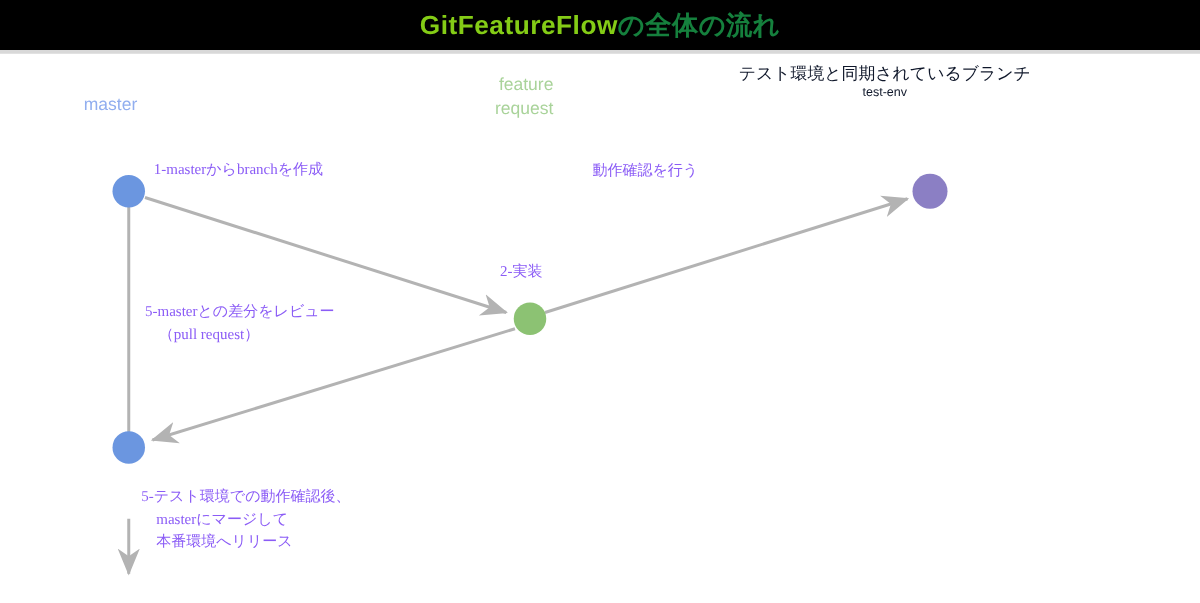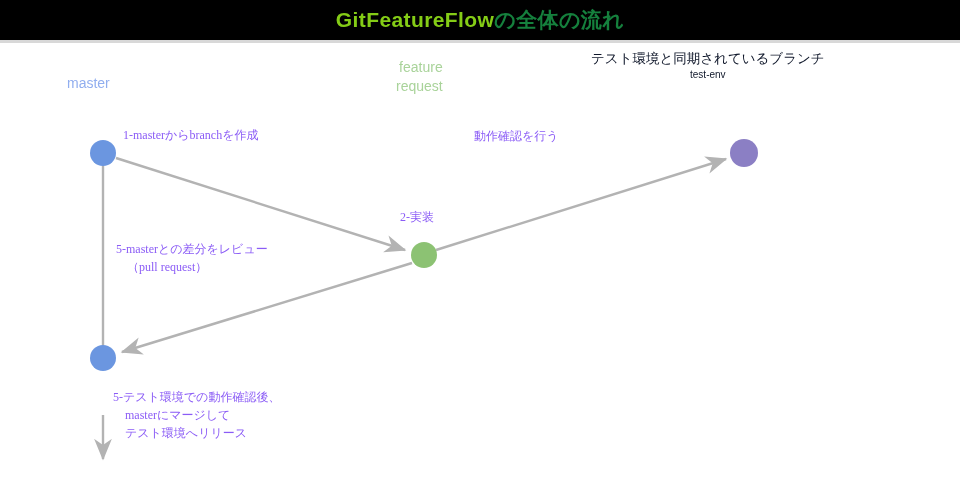--- a/index.html
+++ b/index.html
@@ -154,16 +154,16 @@
     <span class="ln ln-indent">（pull request）</span>
   </div>
 
   <div class="note note-4">
     <span class="ln ln-indent">動作確認を行う</span>
   </div>
 
   <div class="note note-5">
     <span class="ln">5-テスト環境での動作確認後、</span>
     <span class="ln ln-indent">masterにマージして</span>
-    <span class="ln ln-indent">テスト環境へリリース</span>
+    <span class="ln ln-indent">本番環境へリリース</span>
   </div>
 
 </div>
 
 </body></html>

